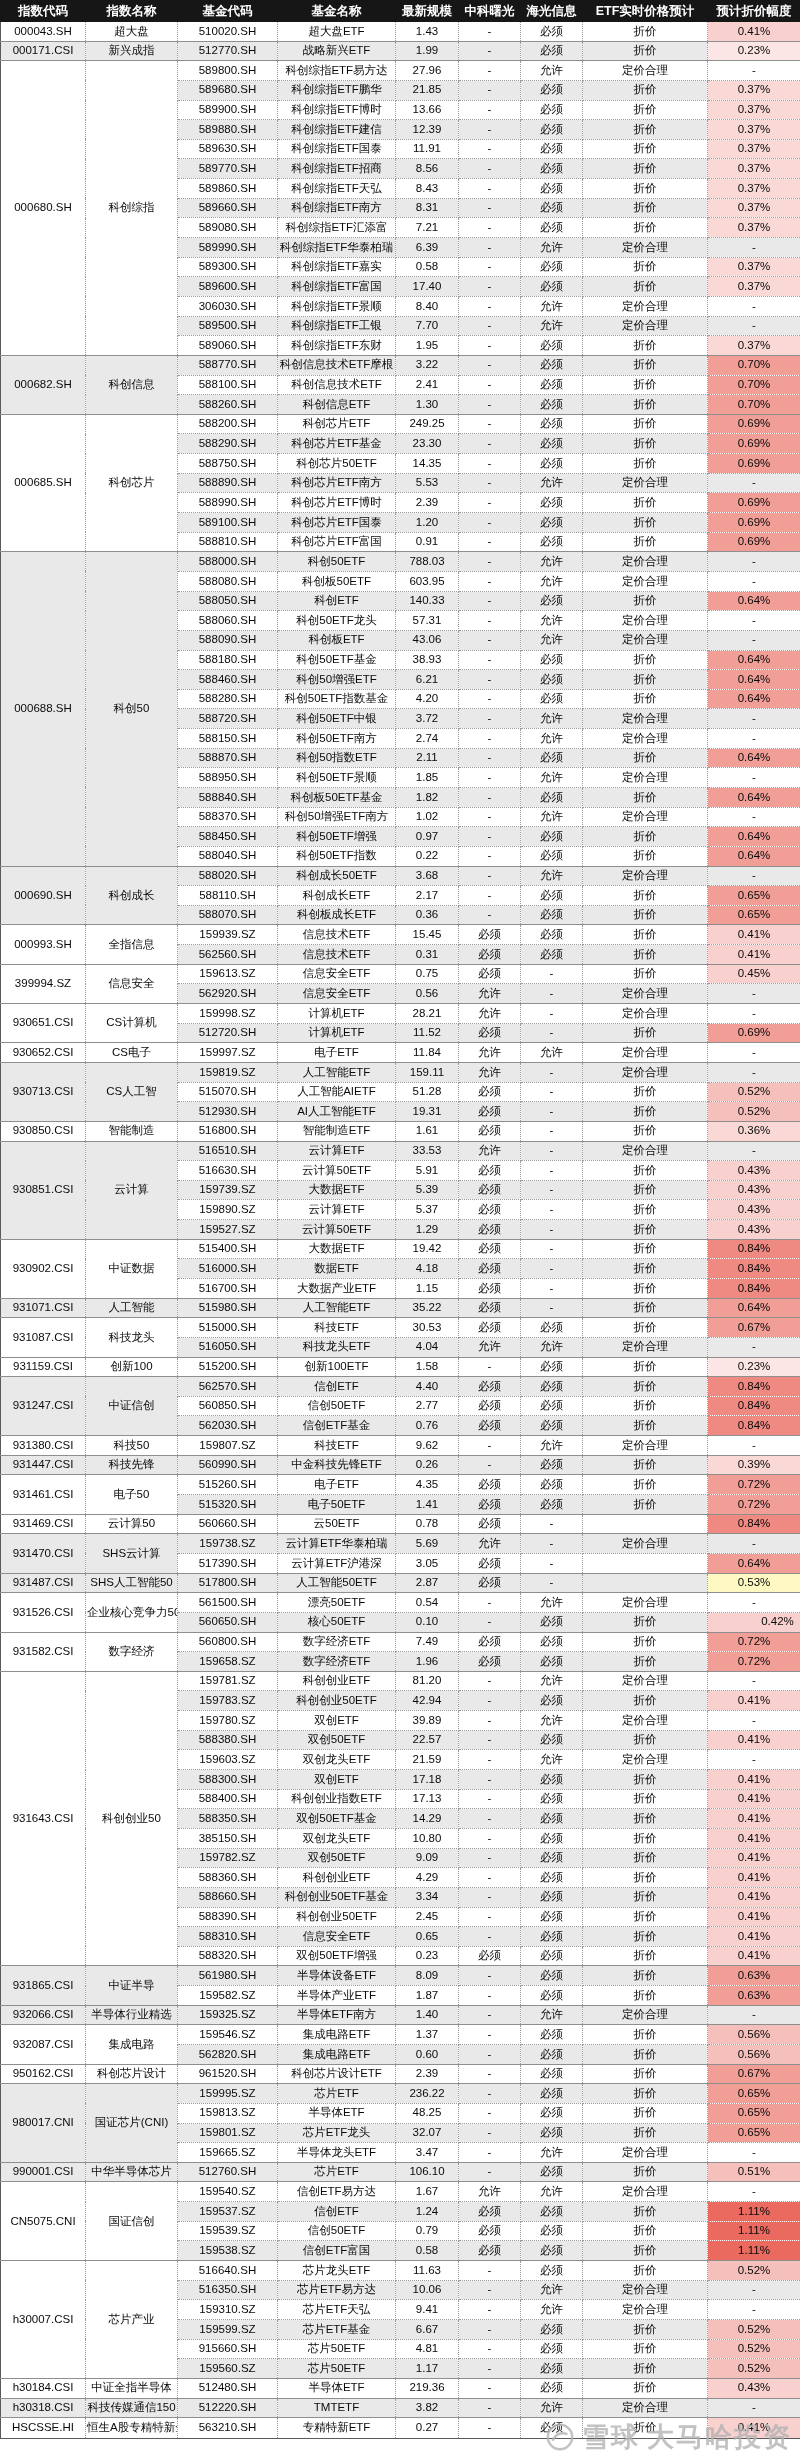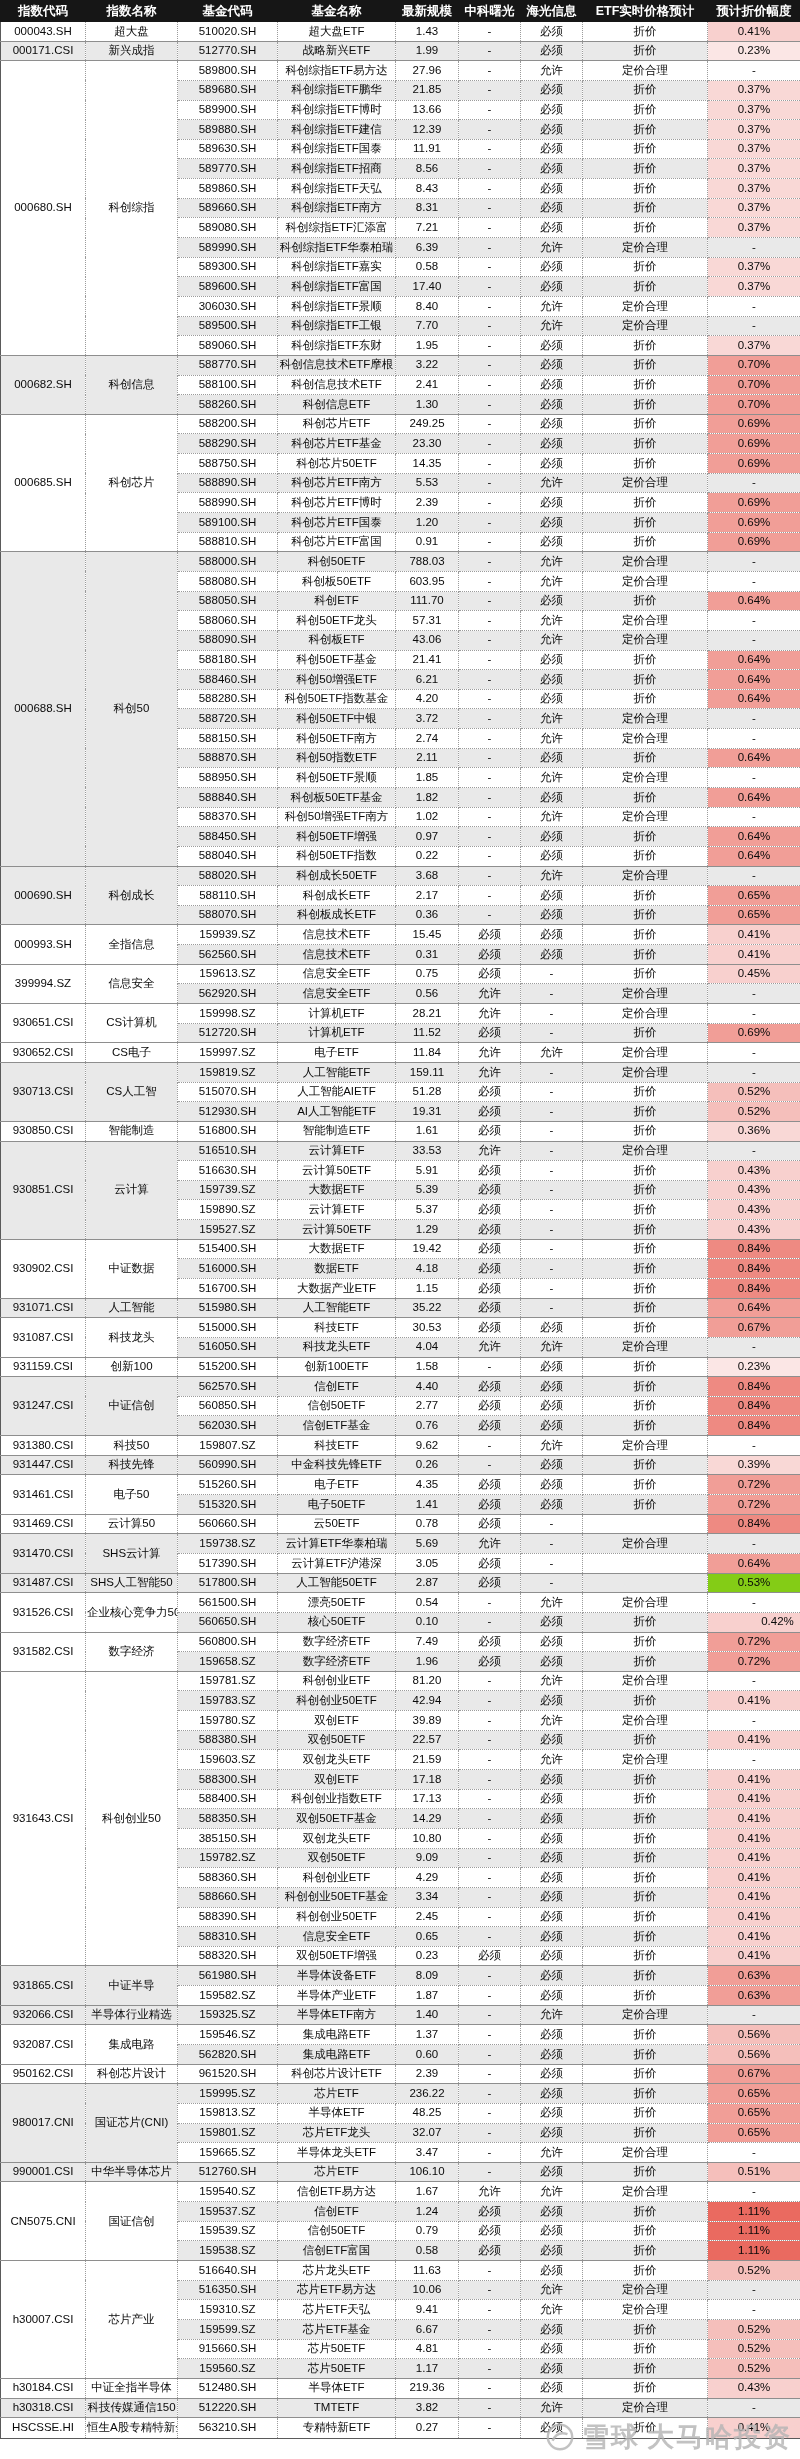--- a/index.html
+++ b/index.html
@@ -321,21 +321,21 @@
           <td>科创板50ETF</td>
           <td>603.95</td>
           <td>-</td>
           <td>允许</td>
           <td>定价合理</td>
           <td class="discount">-</td>
         </tr>
         <tr class="even">
           <td>588050.SH</td>
           <td>科创ETF</td>
-          <td>111.70</td>
+          <td>140.33</td>
           <td>-</td>
           <td>必须</td>
           <td>折价</td>
           <td class="discount" style="background: rgb(241, 158, 151);">0.64%</td>
         </tr>
         <tr class="odd">
           <td>588060.SH</td>
           <td>科创50ETF龙头</td>
           <td>57.31</td>
           <td>-</td>
@@ -348,21 +348,21 @@
           <td>科创板ETF</td>
           <td>43.06</td>
           <td>-</td>
           <td>允许</td>
           <td>定价合理</td>
           <td class="discount">-</td>
         </tr>
         <tr class="odd">
           <td>588180.SH</td>
           <td>科创50ETF基金</td>
-          <td>21.41</td>
+          <td>38.93</td>
           <td>-</td>
           <td>必须</td>
           <td>折价</td>
           <td class="discount" style="background: rgb(241, 158, 151);">0.64%</td>
         </tr>
         <tr class="even">
           <td>588460.SH</td>
           <td>科创50增强ETF</td>
           <td>6.21</td>
           <td>-</td>
@@ -813,21 +813,21 @@
         </tr>
         <tr class="even gstart">
           <td rowspan="1" class="gcell ge">931487.CSI</td>
           <td rowspan="1" class="gcell ge">SHS人工智能50</td>
           <td>517800.SH</td>
           <td>人工智能50ETF</td>
           <td>2.87</td>
           <td>必须</td>
           <td>-</td>
           <td></td>
-          <td class="discount" style="background: #84cc16;">0.53%</td>
+          <td class="discount" style="background: #fef9c3;">0.53%</td>
         </tr>
         <tr class="odd gstart">
           <td rowspan="2" class="gcell gw">931526.CSI</td>
           <td rowspan="2" class="gcell gw">企业核心竞争力50</td>
           <td>561500.SH</td>
           <td>漂亮50ETF</td>
           <td>0.54</td>
           <td>-</td>
           <td>允许</td>
           <td>定价合理</td>

